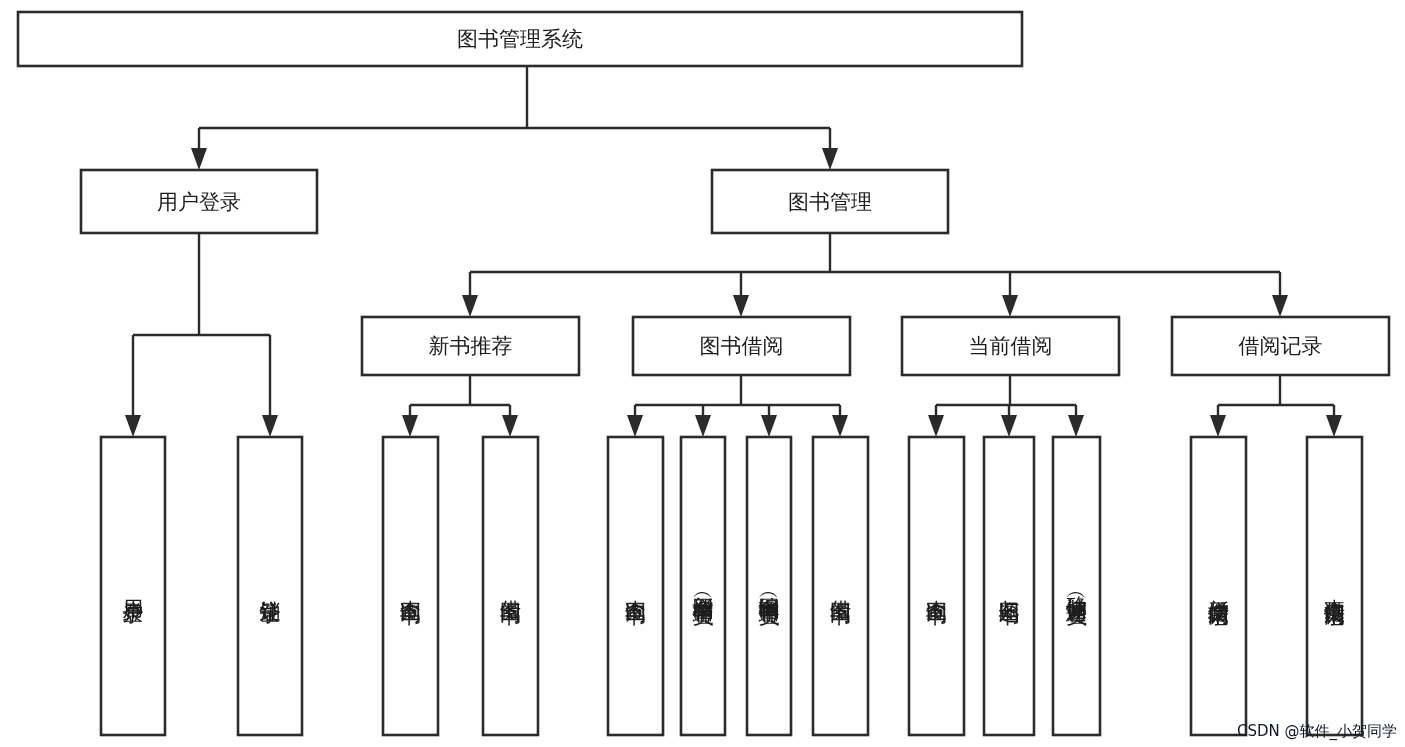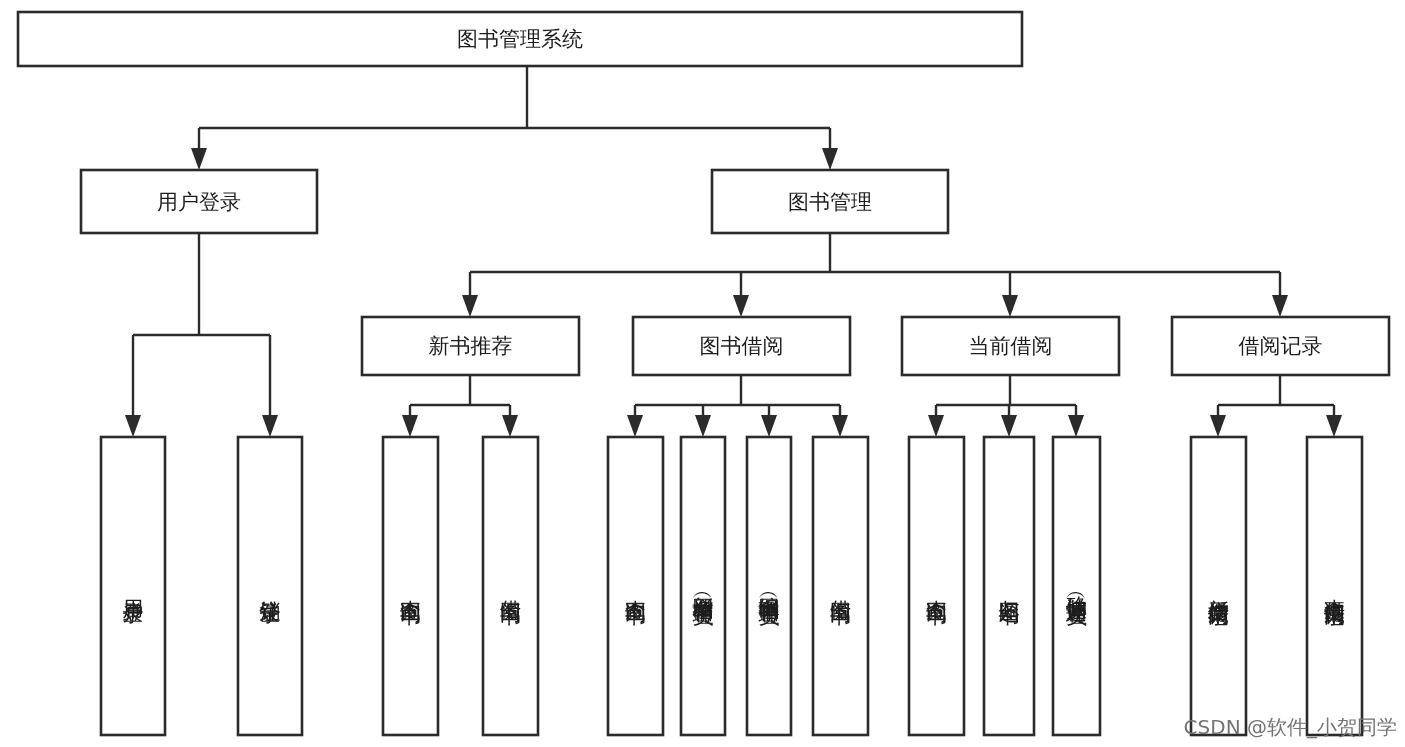--- a/index.html
+++ b/index.html
@@ -60,22 +60,22 @@
     display: flex;
     align-items: center;
     justify-content: center;
     pointer-events: none;
   }
   .watermark {
     position: absolute;
     right: 8px;
     bottom: 6px;
     font-family: "DejaVu Sans", "Liberation Sans", sans-serif;
-    font-size: 20px;
-    color: #737373;
+    font-size: 15px;
+    color: #0f172a;
     white-space: nowrap;
   }
 </style>
 </head>
 <body>
 
 <div id="stage">
 
   <svg id="diagram-svg" viewBox="0 0 1405 747">
     <g id="connectors-layer">

